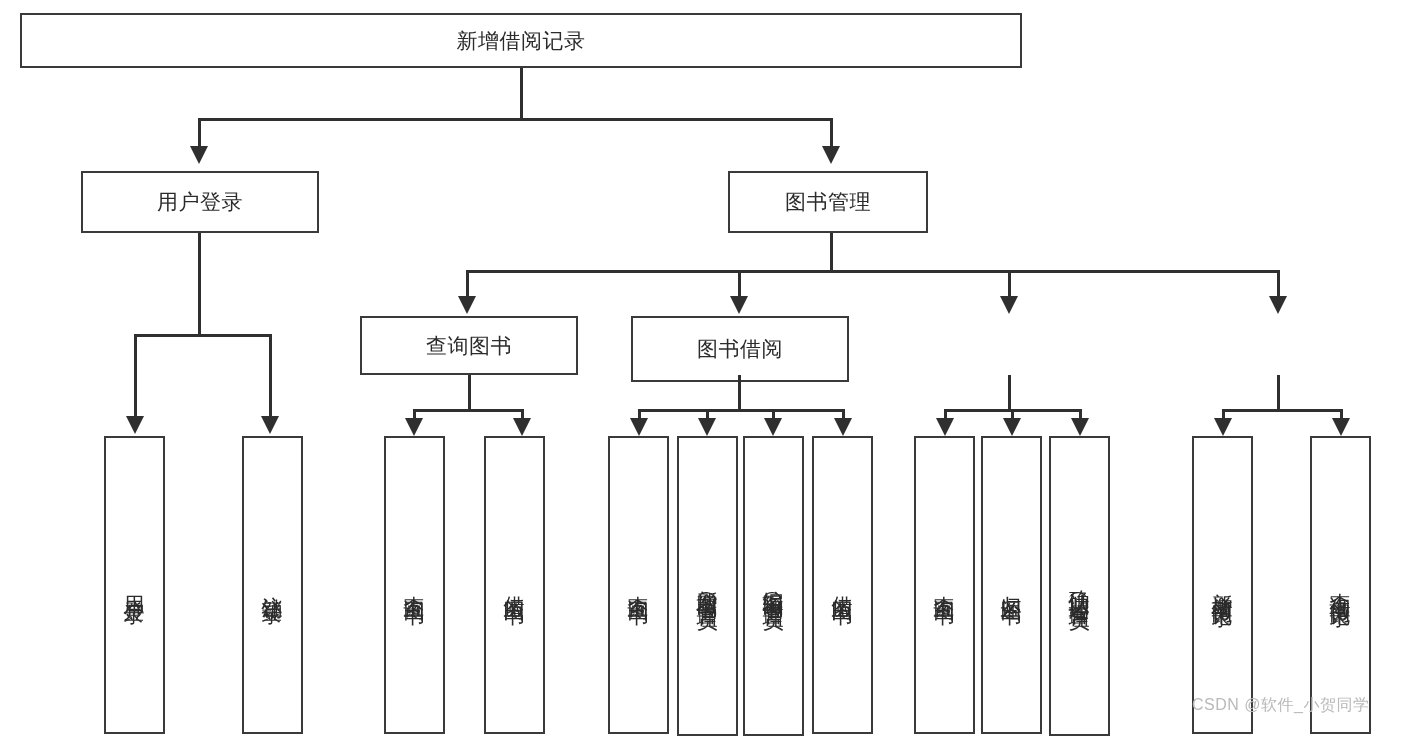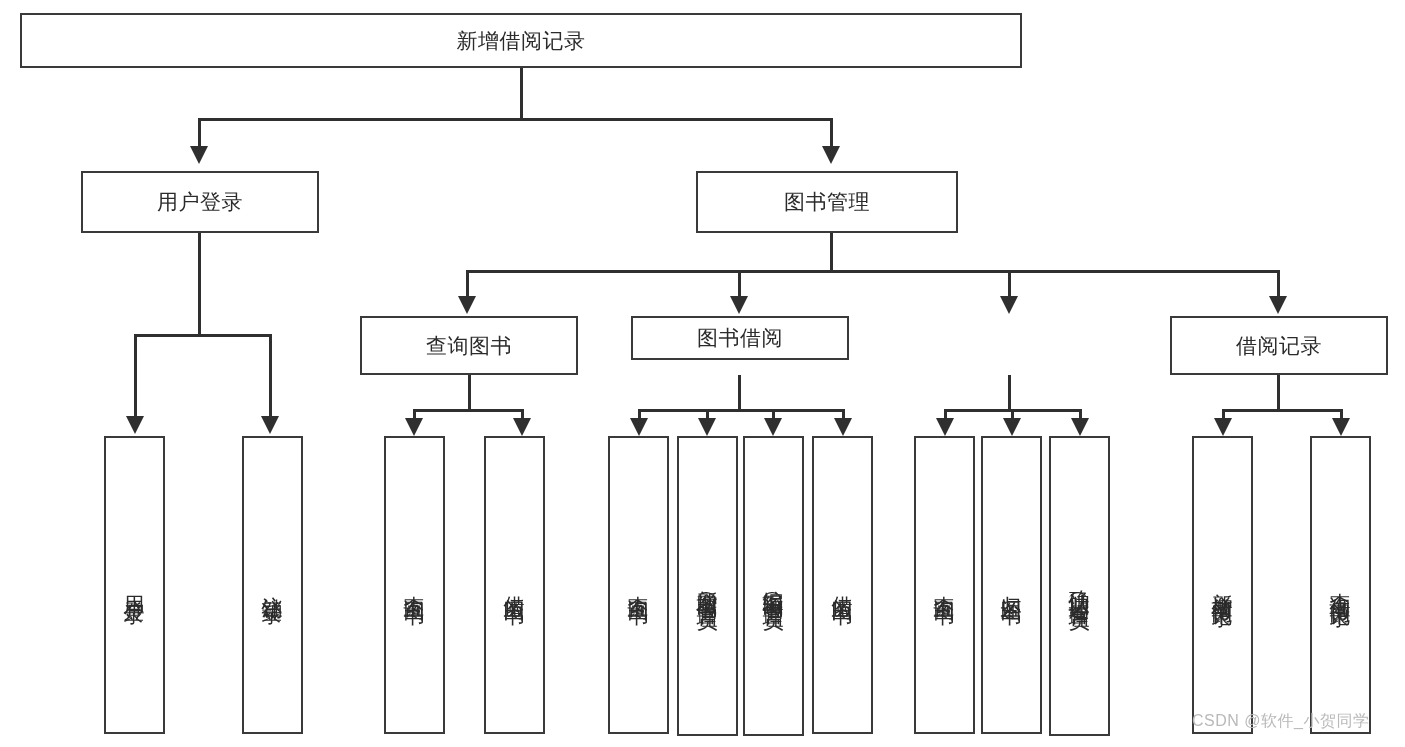--- a/index.html
+++ b/index.html
@@ -79,21 +79,21 @@
 
   <div class="vline" style="left:198px; top:118px; height:30px;"></div>
   <div class="arrow" style="left:190px; top:146px;"></div>
   <div class="vline" style="left:830px; top:118px; height:30px;"></div>
   <div class="arrow" style="left:822px; top:146px;"></div>
 
   <div class="node node-h" style="left:81px; top:171px; width:238px; height:62px;">
     <span>用户登录</span>
   </div>
 
-  <div class="node node-h" style="left:696px; top:171px; width:262px; height:62px;">
+  <div class="node node-h" style="left:728px; top:171px; width:200px; height:62px;">
     <span>图书管理</span>
   </div>
 
   <div class="vline" style="left:198px; top:233px; height:101px;"></div>
   <div class="hline" style="left:134px; top:334px; width:137px;"></div>
   <div class="vline" style="left:134px; top:334px; height:85px;"></div>
   <div class="arrow" style="left:126px; top:416px;"></div>
   <div class="vline" style="left:269px; top:334px; height:85px;"></div>
   <div class="arrow" style="left:261px; top:416px;"></div>
 
@@ -104,25 +104,22 @@
   <div class="vline" style="left:738px; top:270px; height:28px;"></div>
   <div class="arrow" style="left:730px; top:296px;"></div>
   <div class="vline" style="left:1008px; top:270px; height:28px;"></div>
   <div class="arrow" style="left:1000px; top:296px;"></div>
   <div class="vline" style="left:1277px; top:270px; height:28px;"></div>
   <div class="arrow" style="left:1269px; top:296px;"></div>
 
   <div class="node node-h" style="left:360px; top:316px; width:218px; height:59px;">
     <span>查询图书</span>
   </div>
-  <div class="node node-h" style="left:631px; top:316px; width:218px; height:44px;">
+  <div class="node node-h" style="left:631px; top:316px; width:218px; height:66px;">
     <span>图书借阅</span>
-  </div>
-  <div class="node node-h" style="left:1170px; top:316px; width:218px; height:59px;">
-    <span>借阅记录</span>
   </div>
 
   <div class="vline" style="left:468px; top:375px; height:34px;"></div>
   <div class="hline" style="left:413px; top:409px; width:110px;"></div>
   <div class="vline" style="left:413px; top:409px; height:12px;"></div>
   <div class="arrow" style="left:405px; top:418px;"></div>
   <div class="vline" style="left:521px; top:409px; height:12px;"></div>
   <div class="arrow" style="left:513px; top:418px;"></div>
 
   <div class="vline" style="left:738px; top:375px; height:34px;"></div>
@@ -189,15 +186,15 @@
     <span class="vtext">确认归还（管理员）</span>
   </div>
 
   <div class="node node-v" style="left:1192px; top:436px; width:61px; height:298px;">
     <span class="vtext">新增借阅记录</span>
   </div>
   <div class="node node-v" style="left:1310px; top:436px; width:61px; height:298px;">
     <span class="vtext">查询借阅记录</span>
   </div>
 
-  <div class="watermark" style="left:1192px; top:695px;margin-top:16px;">CSDN @软件_小贺同学</div>
+  <div class="watermark" style="left:1192px; top:695px;">CSDN @软件_小贺同学</div>
 
 </div>
 
 </body></html>

